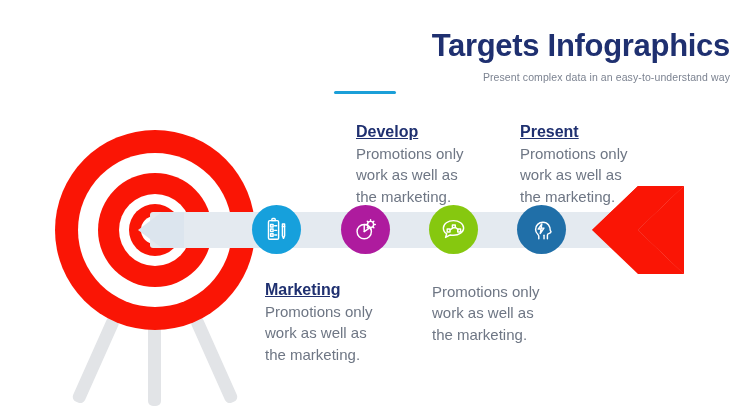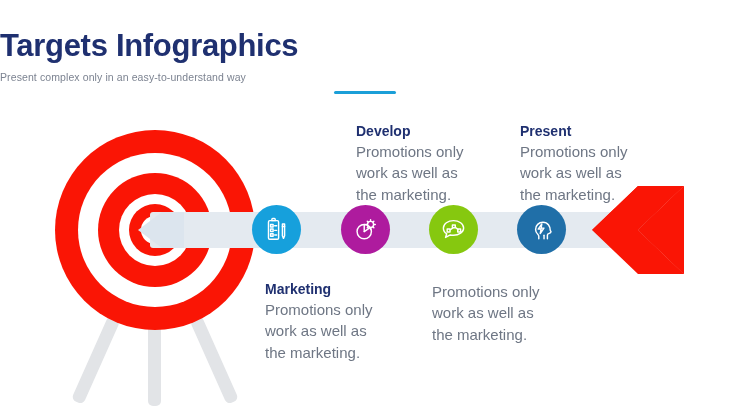--- a/index.html
+++ b/index.html
@@ -18,21 +18,21 @@
     inset: 0;
     background: #ffffff;
   }
 
   
   #header {
     position: absolute;
     left: 0;
     top: 28px;
     width: 730px;
-    text-align: left;
+    text-align: right;
   }
 
   #title {
     font-size: 31px;
     font-weight: bold;
     color: #1F3070;
     letter-spacing: -0.3px;
     line-height: 1.15;
   }
 
@@ -166,44 +166,45 @@
     height: 27px;
     display: block;
   }
 
   
   .info-block {
     position: absolute;
     width: 124px;
   }
   .info-title {
-    font-size: 14px;
+    font-size: 16px;
     font-weight: bold;
     color: #1F3070;
     margin-bottom: 2px;
+    text-decoration: underline;
   }
   .info-body {
     font-size: 15px;
     color: #6E7684;
     line-height: 1.42;
   }
 
   #block-develop   { left: 356px; top: 123px; }
   #block-mission   { left: 520px; top: 123px; }
   #block-marketing { left: 265px; top: 281px; }
   #block-improve   { left: 432px; top: 281px; }
 </style>
 </head>
 <body>
 
 <div id="slide">
 
   <div id="header">
     <div id="title">Targets Infographics</div>
-    <div id="subtitle">Present complex only in an easy-to-understand way</div>
+    <div id="subtitle">Present complex data in an easy-to-understand way</div>
     <div id="accent-rule"></div>
   </div>
 
   <div id="target-group">
     <div class="leg" id="leg-left"></div>
     <div class="leg" id="leg-right"></div>
     <div class="leg" id="leg-center"></div>
 
     <div class="ring" id="ring-outer"></div>
     <div class="ring" id="ring-gap-1"></div>

